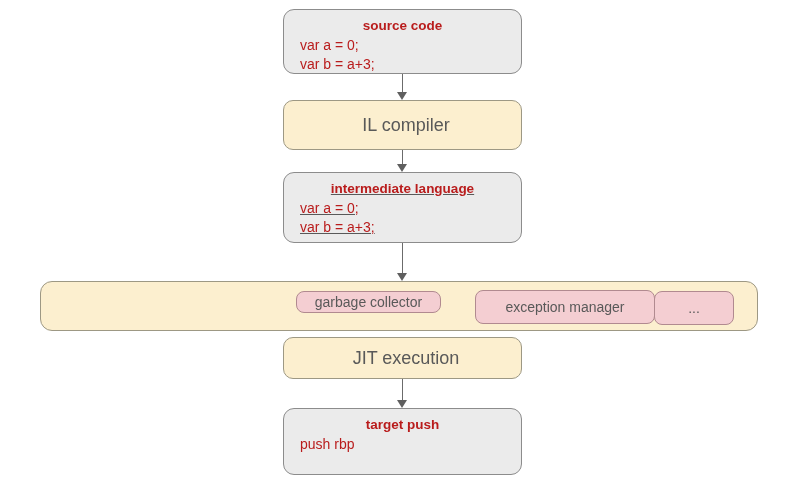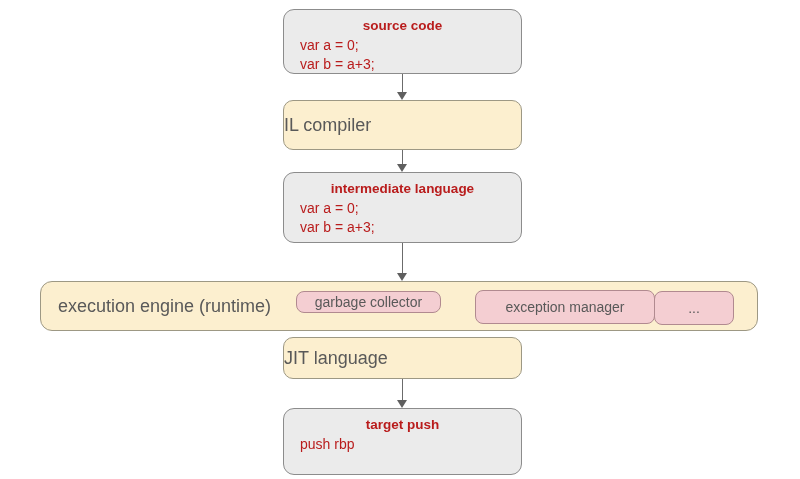--- a/index.html
+++ b/index.html
@@ -25,20 +25,22 @@
     border: 1px solid #8c8c8c;
     border-radius: 11px;
     padding: 8px 14px 6px 14px;
   }
   .yellow-box {
     background: #fcefcf;
     border: 1px solid #9d9884;
     border-radius: 10px;
     display: flex;
     align-items: center;
+    justify-content: center;
+    padding-left: 7px;
   }
   .big-label {
     font-size: 18px;
     color: #595959;
   }
   .node-title {
     font-size: 13.5px;
     font-weight: bold;
     text-align: center;
     margin-bottom: 3px;
@@ -119,40 +121,39 @@
 
   <div class="node yellow-box" style="left:283px; top:100px; width:239px; height:50px;">
     <span class="big-label">IL compiler</span>
   </div>
 
   <div class="arrow" style="left:397px; top:150px; height:22px;">
     <div class="shaft"></div>
     <div class="head"></div>
   </div>
 
-  <div class="node gray-box" style="left:283px; top:172px; width:239px; height:71px;">
+  <div class="node gray-box" style="left:283px; top:172px; width:239px; height:71px;text-decoration:underline;">
     <div class="node-title">intermediate language</div>
     <div class="code-line">var a = 0;</div>
     <div class="code-line">var b = a+3;</div>
   </div>
 
   <div class="arrow" style="left:397px; top:243px; height:38px;">
     <div class="shaft"></div>
     <div class="head"></div>
   </div>
 
   <div class="node band" style="left:40px; top:281px; width:718px; height:50px;">
-    <div class="band-label">execution engine (runtime)</div>
     <div class="chip" style="left:255px; top:9px; width:145px; height:22px;">garbage collector</div>
     <div class="chip" style="left:434px; top:8px; width:180px; height:34px;">exception manager</div>
     <div class="chip" style="left:613px; top:9px; width:80px; height:34px;">...</div>
   </div>
 
   <div class="node yellow-box" style="left:283px; top:337px; width:239px; height:42px;">
-    <span class="big-label">JIT language</span>
+    <span class="big-label">JIT execution</span>
   </div>
 
   <div class="arrow" style="left:397px; top:379px; height:29px;">
     <div class="shaft"></div>
     <div class="head"></div>
   </div>
 
   <div class="node gray-box" style="left:283px; top:408px; width:239px; height:67px;">
     <div class="node-title">target push</div>
     <div class="code-line">push rbp</div>

